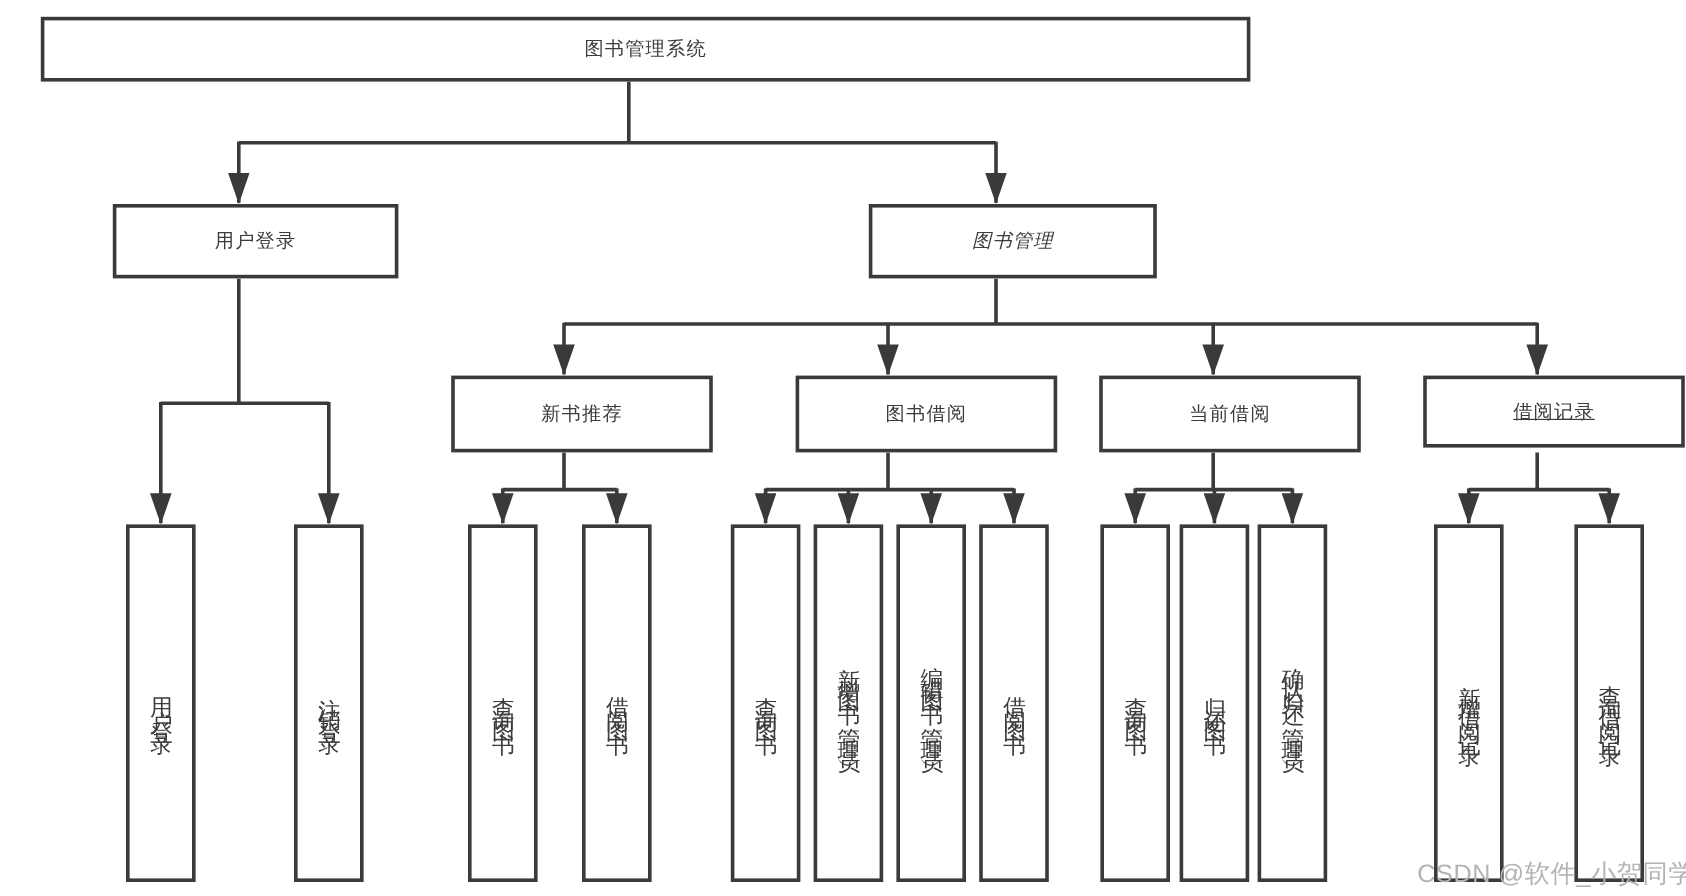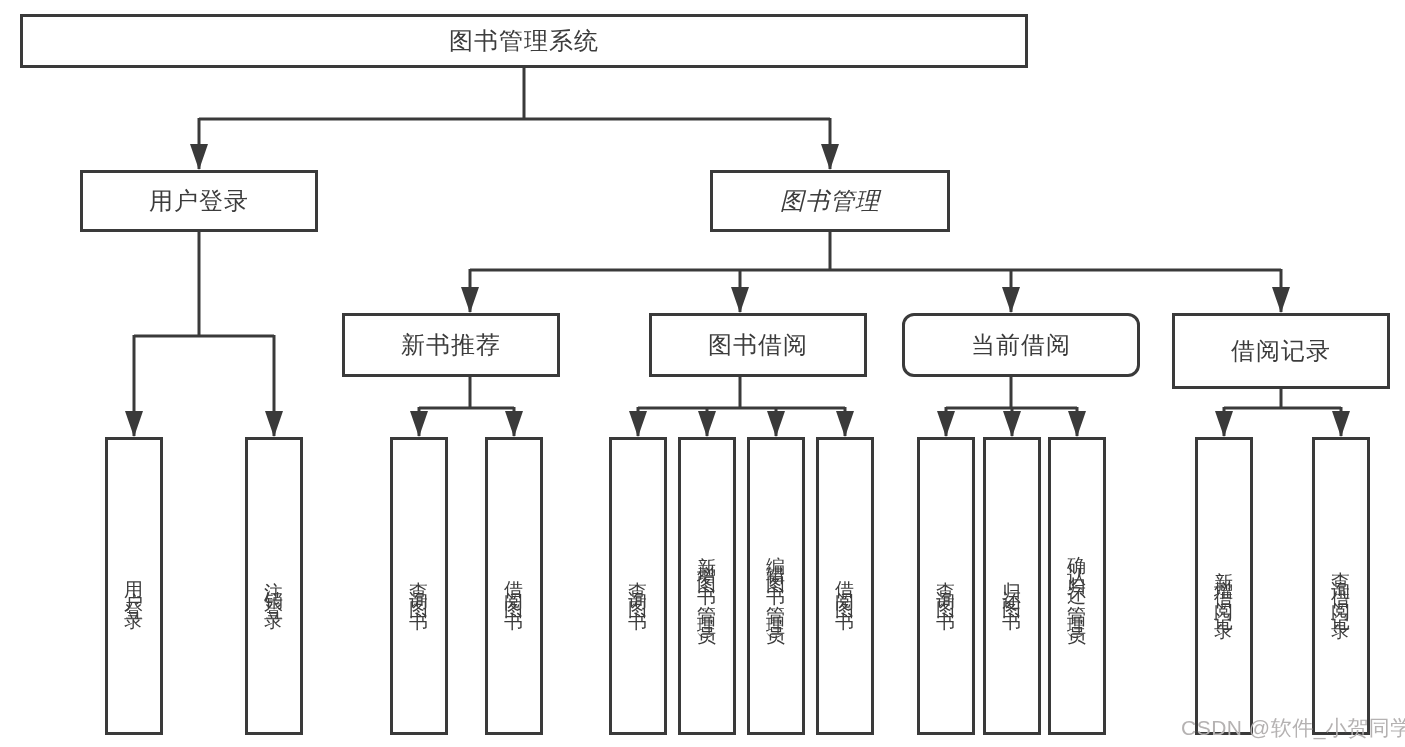--- a/index.html
+++ b/index.html
@@ -18,23 +18,24 @@
   }
   .node {
     position: absolute;
     box-sizing: border-box;
     border: 3px solid #3a3a3a;
     background: #ffffff;
     display: flex;
     align-items: center;
     justify-content: center;
     color: #3c3c3c;
-    font-size: 24px;
+    font-size: 16px;
     letter-spacing: 1px;
     text-align: left;
+    margin-left: 14px;
   }
   .leaf {
     position: absolute;
     box-sizing: border-box;
     border: 3px solid #3a3a3a;
     background: #ffffff;
     width: 58px;
     height: 298px;
     top: 437px;
     display: flex;
@@ -113,30 +114,30 @@
     <span>图书管理系统</span>
   </div>
 
   <div class="node" style="left:80px; top:170px; width:238px; height:62px;">
     <span>用户登录</span>
   </div>
   <div class="node" style="left:710px; top:170px; width:240px; height:62px;font-style:italic;">
     <span>图书管理</span>
   </div>
 
-  <div class="node" style="left:342px; top:313px; width:218px; height:64px;">
+  <div class="node" style="left:362px; top:313px; width:218px; height:64px;">
     <span>新书推荐</span>
   </div>
   <div class="node" style="left:649px; top:313px; width:218px; height:64px;">
     <span>图书借阅</span>
   </div>
-  <div class="node" style="left:902px; top:313px; width:238px; height:64px;border-radius:12px;">
+  <div class="node" style="left:902px; top:313px; width:218px; height:64px;">
     <span>当前借阅</span>
   </div>
-  <div class="node" style="left:1172px; top:313px; width:218px; height:76px;">
+  <div class="node" style="left:1172px; top:313px; width:218px; height:60px;text-decoration:underline;">
     <span>借阅记录</span>
   </div>
 
   <div class="leaf" style="left:105px;">
     <span>用户登录</span>
   </div>
   <div class="leaf" style="left:245px;">
     <span>注销登录</span>
   </div>
 

